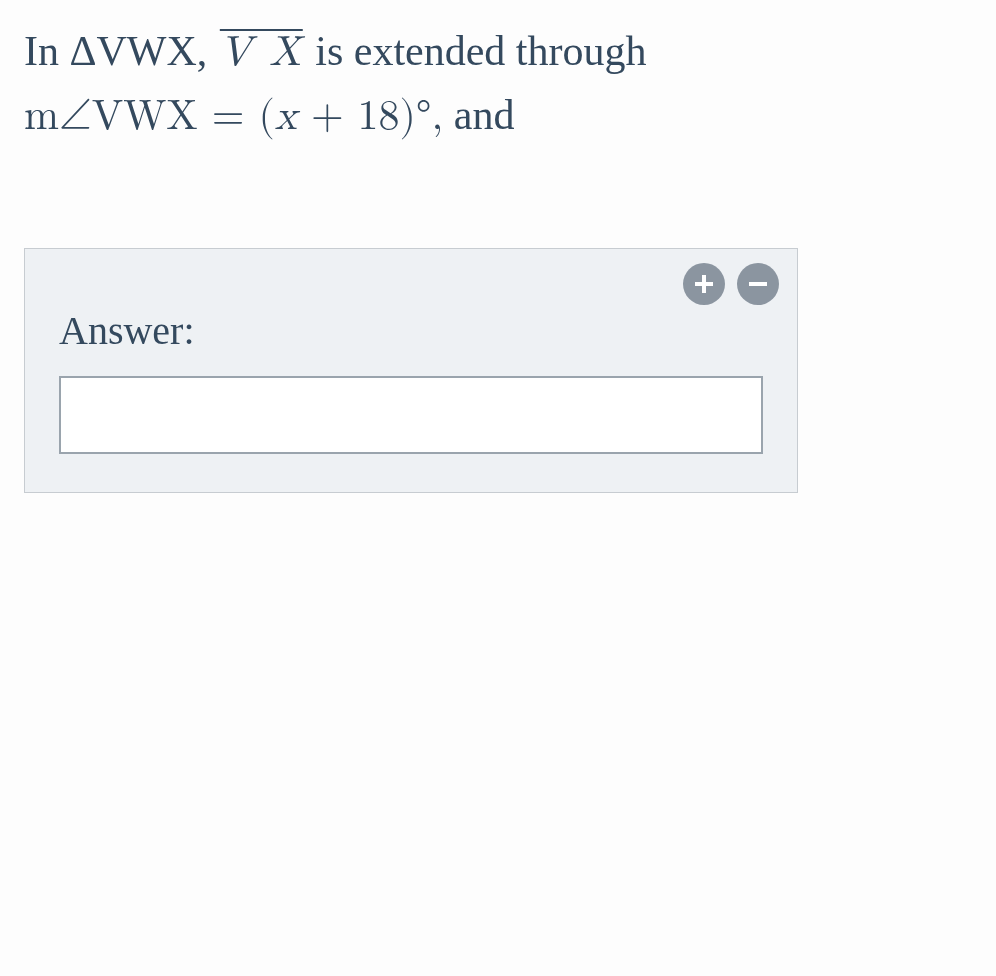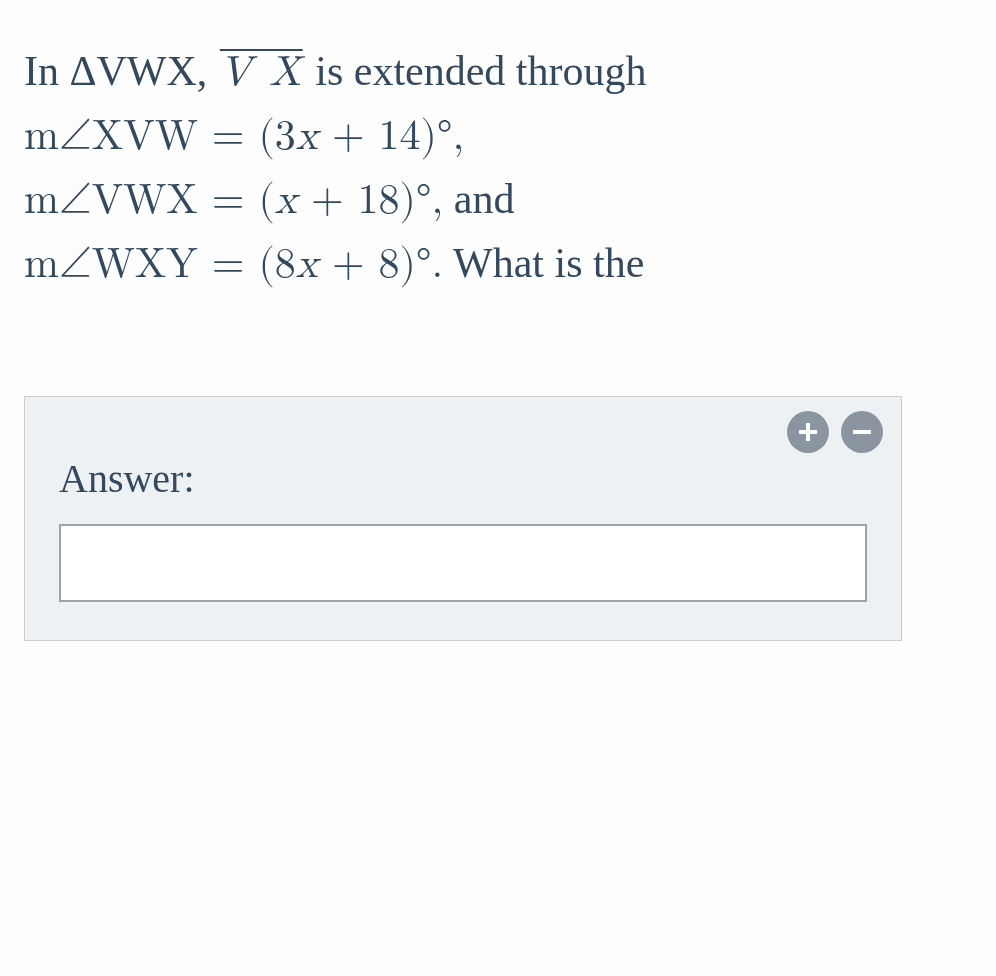--- a/index.html
+++ b/index.html
@@ -5,21 +5,21 @@
   html, body {
     margin: 0;
     padding: 0;
     width: 996px;
     height: 976px;
     background: #fdfdfd;
     font-family: "Times New Roman", Times, serif;
     color: #34495e;
   }
   .wrap {
-    padding: 40px 20px 0 24px;
+    padding: 20px 20px 0 24px;
     box-sizing: border-box;
   }
   .problem {
     font-size: 42px;
     line-height: 1.5;
   }
   .math {
     font-family: "Latin Modern Math", "STIX Two Math", "Cambria Math", "Times New Roman", serif;
     white-space: nowrap;
   }
@@ -29,21 +29,21 @@
     text-decoration-thickness: 2px;
     letter-spacing: 2px;
     padding: 0 2px;
   }
   .answer-box {
     margin-top: 100px;
     border: 1px solid #c7ccd1;
     background: #eef1f4;
     position: relative;
     padding: 28px 34px 38px 34px;
-    width: 878px;
+    width: 774px;
     box-sizing: border-box;
   }
   .controls {
     position: absolute;
     top: 14px;
     right: 18px;
     display: flex;
     gap: 12px;
   }
   .ctrl-btn {
@@ -78,27 +78,21 @@
 </head>
 <body>
 
 <div class="wrap">
 
   <div class="problem">
     <div>
       <span>In ΔVWX, </span><span class="math overline ital">V X</span><span> is extended through</span>
     </div>
     <div>
-      <span class="math">m∠XVW</span><span class="math"> = (3</span><span class="math ital">x</span><span class="math"> + 14)°,</span>
-    </div>
-    <div>
       <span class="math">m∠VWX</span><span class="math"> = (</span><span class="math ital">x</span><span class="math"> + 18)°,</span><span>  and</span>
-    </div>
-    <div>
-      <span class="math">m∠WXY</span><span class="math"> = (8</span><span class="math ital">x</span><span class="math"> + 8)°.</span><span>  What is the</span>
     </div>
   </div>
 
   <div class="answer-box">
     <div class="controls">
       <div class="ctrl-btn">
         <svg width="22" height="22" viewBox="0 0 22 22">
           <rect x="9" y="2" width="4" height="18" fill="#ffffff"></rect>
           <rect x="2" y="9" width="18" height="4" fill="#ffffff"></rect>
         </svg>

